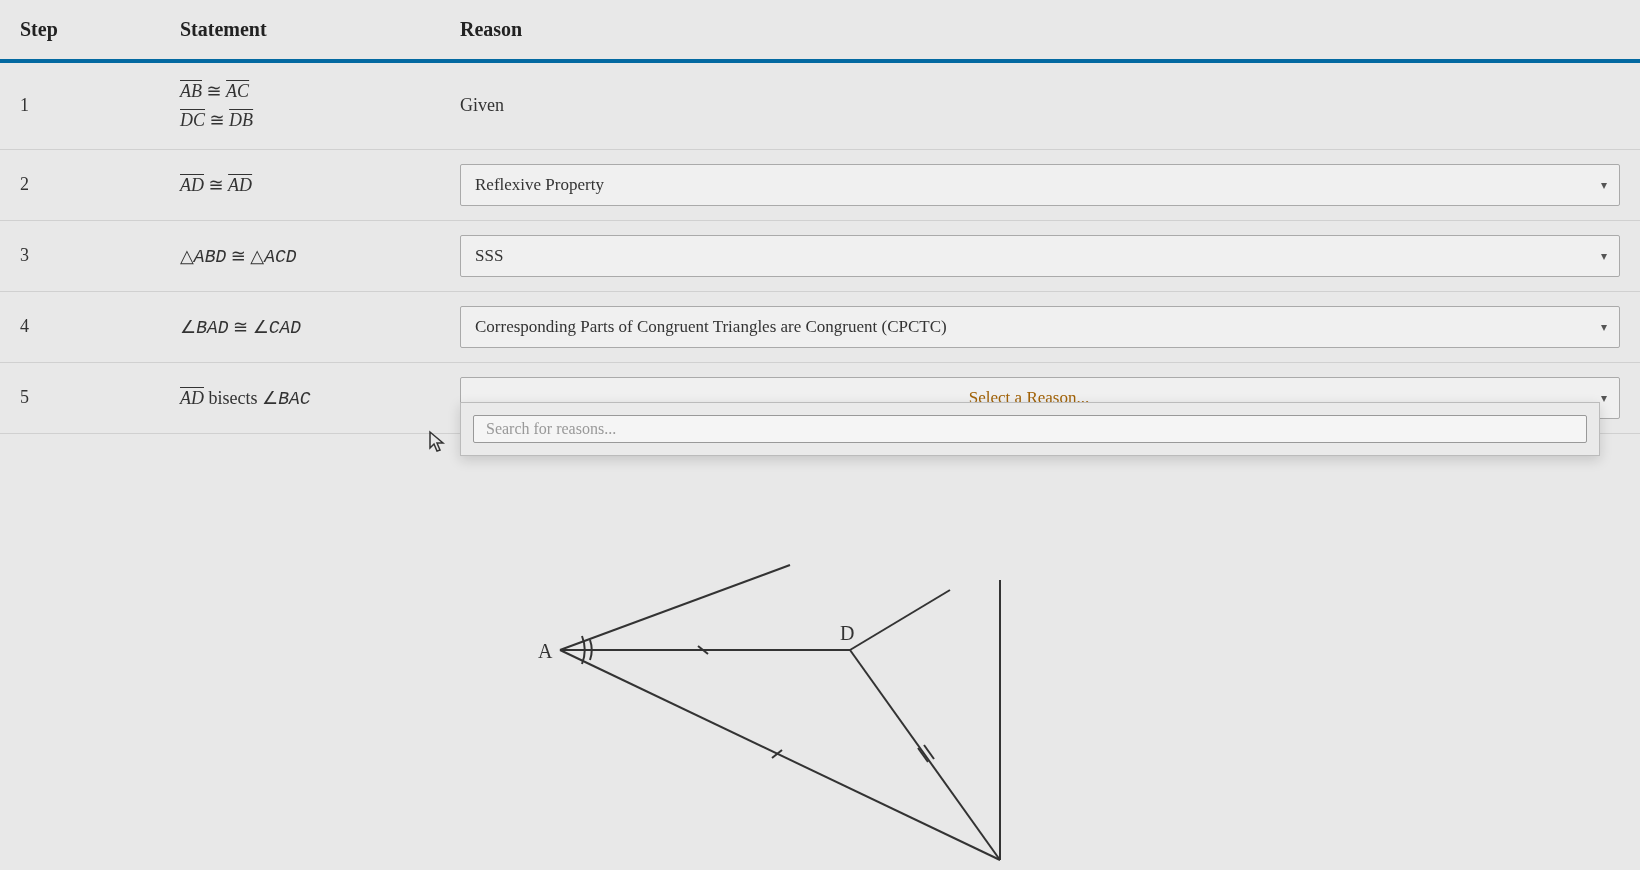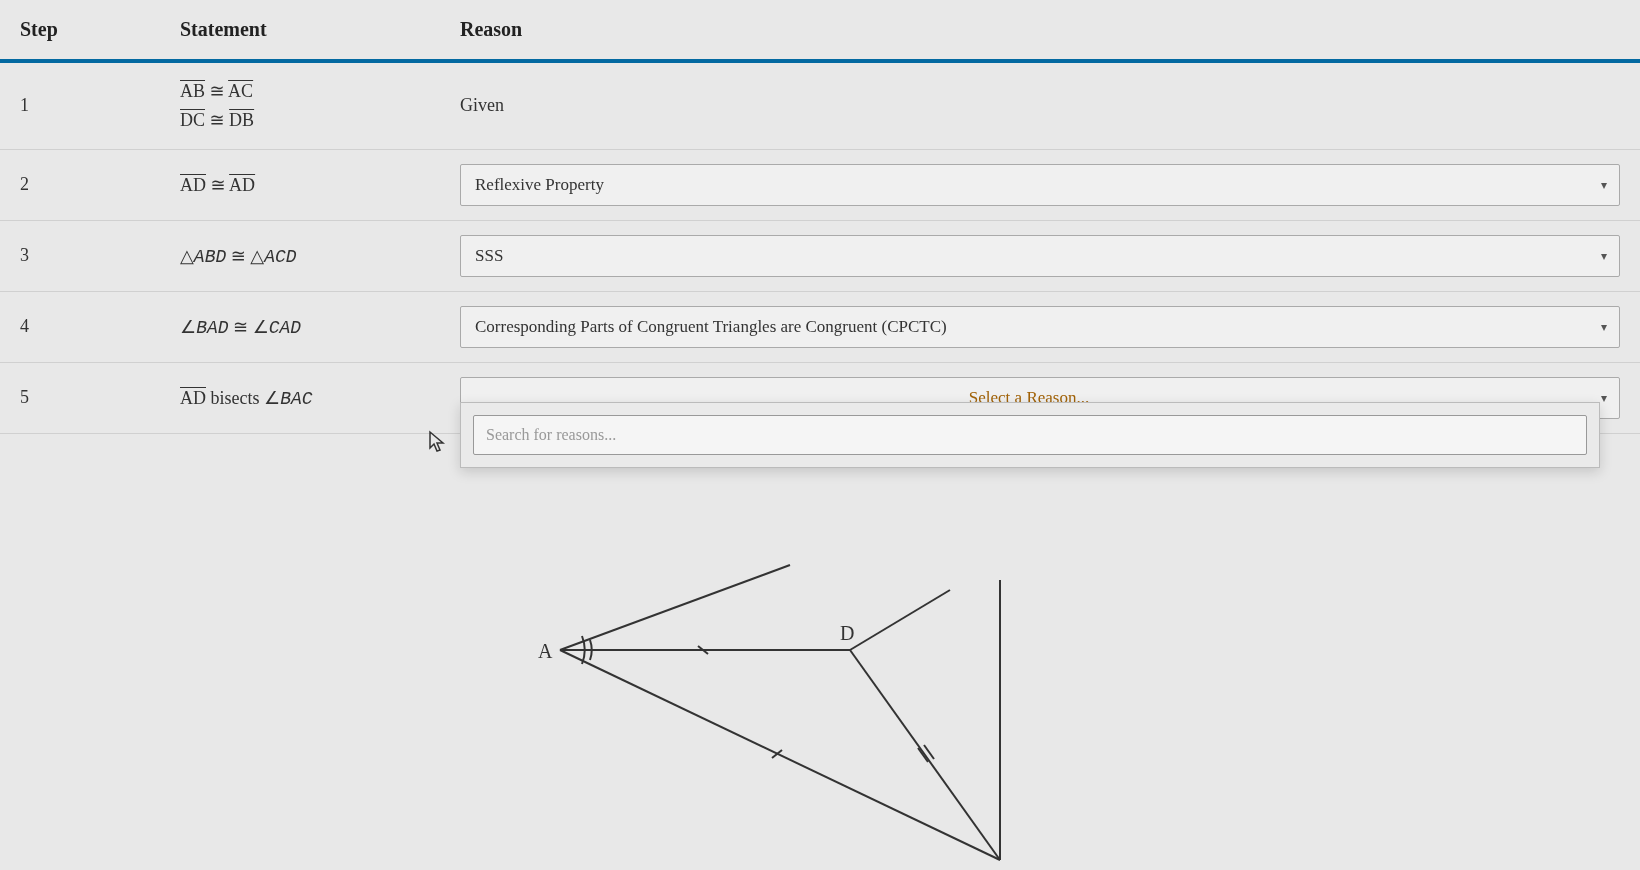--- a/index.html
+++ b/index.html
@@ -29,21 +29,21 @@
     padding: 14px 20px;
     border-bottom: 1px solid #d0d0d0;
     vertical-align: middle;
     font-size: 18px;
     color: #333;
   }
   .col-step { width: 160px; text-align: left; padding-left: 60px; }
   .col-stmt { width: 280px; }
   .col-reason { }
   .math { font-family: Liberation Mono, monospace; font-style: italic; }
-  .overline { text-decoration: overline; }
+  .overline { text-decoration: overline; font-style: italic; }
   .stmt-stack { line-height: 1.6; }
   .reason-static { padding: 6px 0; }
   .dropdown {
     position: relative;
     width: 100%;
     background: #f0f0f0;
     border: 1px solid #aaa;
     border-radius: 2px;
     padding: 10px 36px 10px 14px;
     font-size: 17px;
@@ -67,21 +67,21 @@
     right: 40px;
     top: 402px;
     background: #eaeaea;
     border: 1px solid #bbb;
     box-shadow: 0 4px 12px rgba(0,0,0,0.15);
     z-index: 5;
   }
   .search-wrap { padding: 12px; }
   .search-input {
     width: 100%;
-    padding: 10px 12px;
+    padding: 4px 12px;
     border: 1px solid #999;
     border-radius: 2px;
     font-size: 16px;
     font-family: Georgia, serif;
     background: #f5f5f5;
     color: #333;
   }
   .search-input::placeholder { color: #999; font-style: normal; }
   .option-item {
     padding: 14px 22px;

